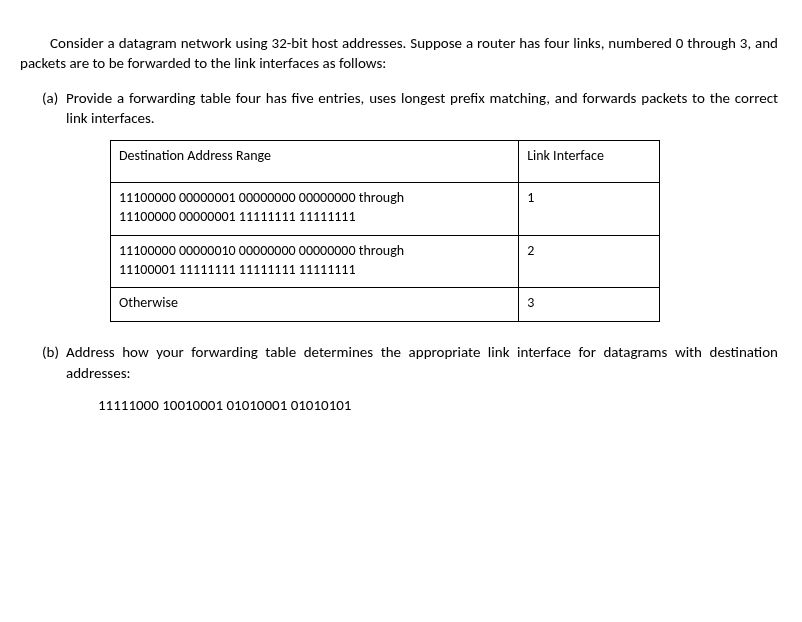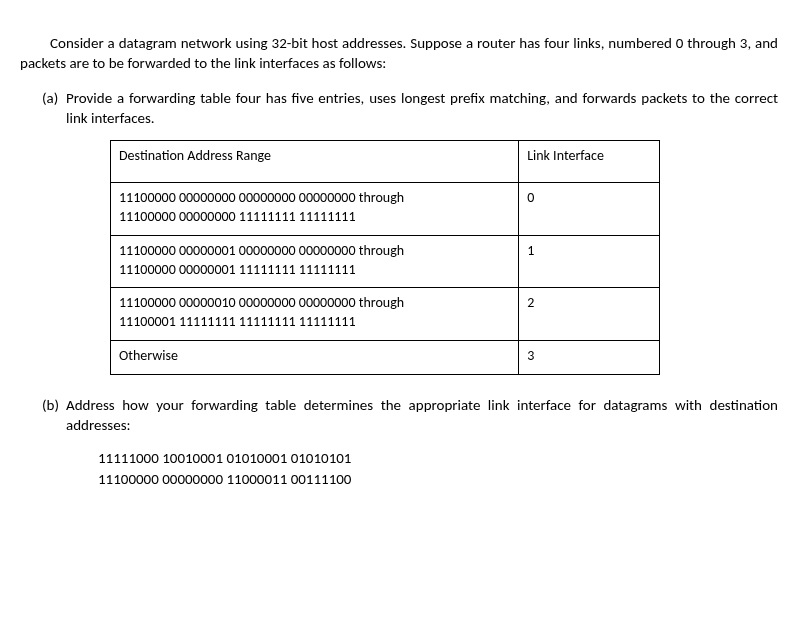--- a/index.html
+++ b/index.html
@@ -73,27 +73,20 @@
 </div>
 
 <table class="forwarding">
   <tbody>
       <tr>
     <th class="col-dest">Destination Address Range</th>
     <th class="col-link">Link Interface</th>
   </tr>
   <tr>
     <td>
-      <span class="addr-line">11100000 00000000 00000000 00000000 through</span>
-      <span class="addr-line">11100000 00000000 11111111 11111111</span>
-    </td>
-    <td>0</td>
-  </tr>
-  <tr>
-    <td>
       <span class="addr-line">11100000 00000001 00000000 00000000 through</span>
       <span class="addr-line">11100000 00000001 11111111 11111111</span>
     </td>
     <td>1</td>
   </tr>
   <tr>
     <td>
       <span class="addr-line">11100000 00000010 00000000 00000000 through</span>
       <span class="addr-line">11100001 11111111 11111111 11111111</span>
     </td>
@@ -106,14 +99,13 @@
 </tbody>
   </table>
 
 <div class="part">
   <div class="part-label">(b)</div>
   <div class="part-text">Address how your forwarding table determines the appropriate link interface for datagrams with destination addresses:</div>
 </div>
 
 <div class="addresses">
   <div>11111000 10010001 01010001 01010101</div>
-  <div>11100000 00000000 11000011 00111100</div>
 </div>
 
 </body></html>

